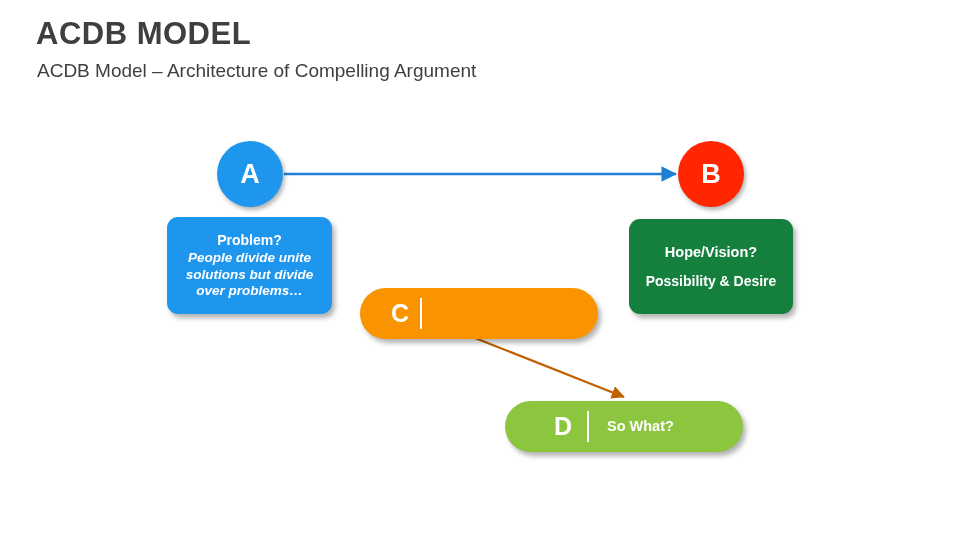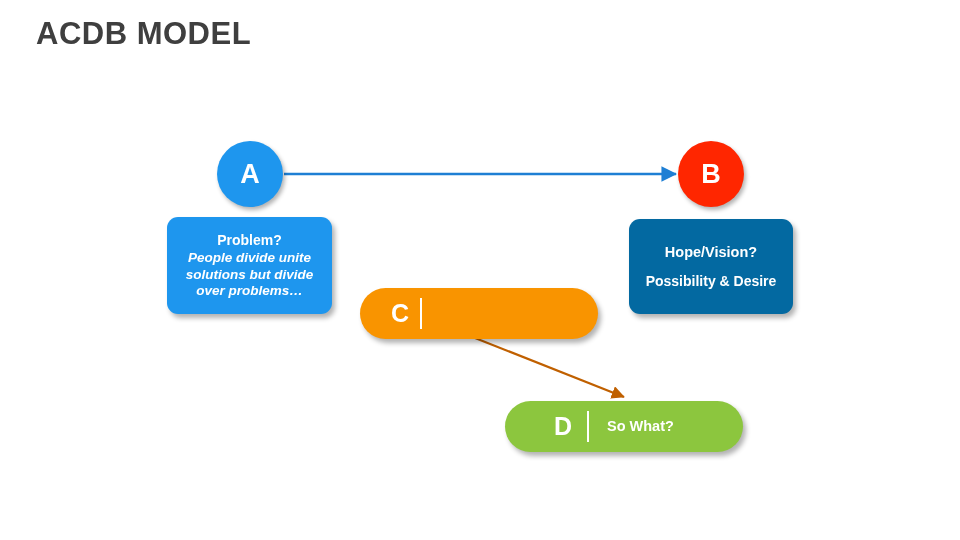--- a/index.html
+++ b/index.html
@@ -115,21 +115,21 @@
     font-size: 13.5px;
     font-weight: bold;
     font-style: italic;
     line-height: 16.5px;
   }
   #card-b {
     left: 629px;
     top: 219px;
     width: 164px;
     height: 95px;
-    background: #0369a1;
+    background: #15803d;
     padding: 6px 8px;
   }
   #card-b .card-heading {
     font-size: 14.5px;
     font-weight: bold;
     line-height: 20px;
     margin-bottom: 10px;
   }
   #card-b .card-body {
     font-size: 14px;
@@ -186,20 +186,21 @@
   }
   #pill-d .pill-letter { width: 28px; }
   #pill-d .pill-divider { height: 31px; margin: 0 18px 0 10px; }
 </style>
 </head>
 <body>
 
 <div class="slide">
 
   <div class="title">ACDB MODEL</div>
+  <div class="subtitle">ACDB Model – Architecture of Compelling Argument</div>
 
   <div class="diagram">
 
     <svg class="connector-layer" viewBox="0 0 960 540" width="960" height="540">
       <defs>
         <marker id="arrow-blue" markerWidth="7" markerHeight="7" refX="5.6" refY="3" orient="auto">
           <path d="M0,0 L6,3 L0,6 Z" fill="#1E7FD4"></path>
         </marker>
         <marker id="arrow-orange" markerWidth="7" markerHeight="7" refX="5.6" refY="3" orient="auto">
           <path d="M0,0 L6,3 L0,6 Z" fill="#C06000"></path>

